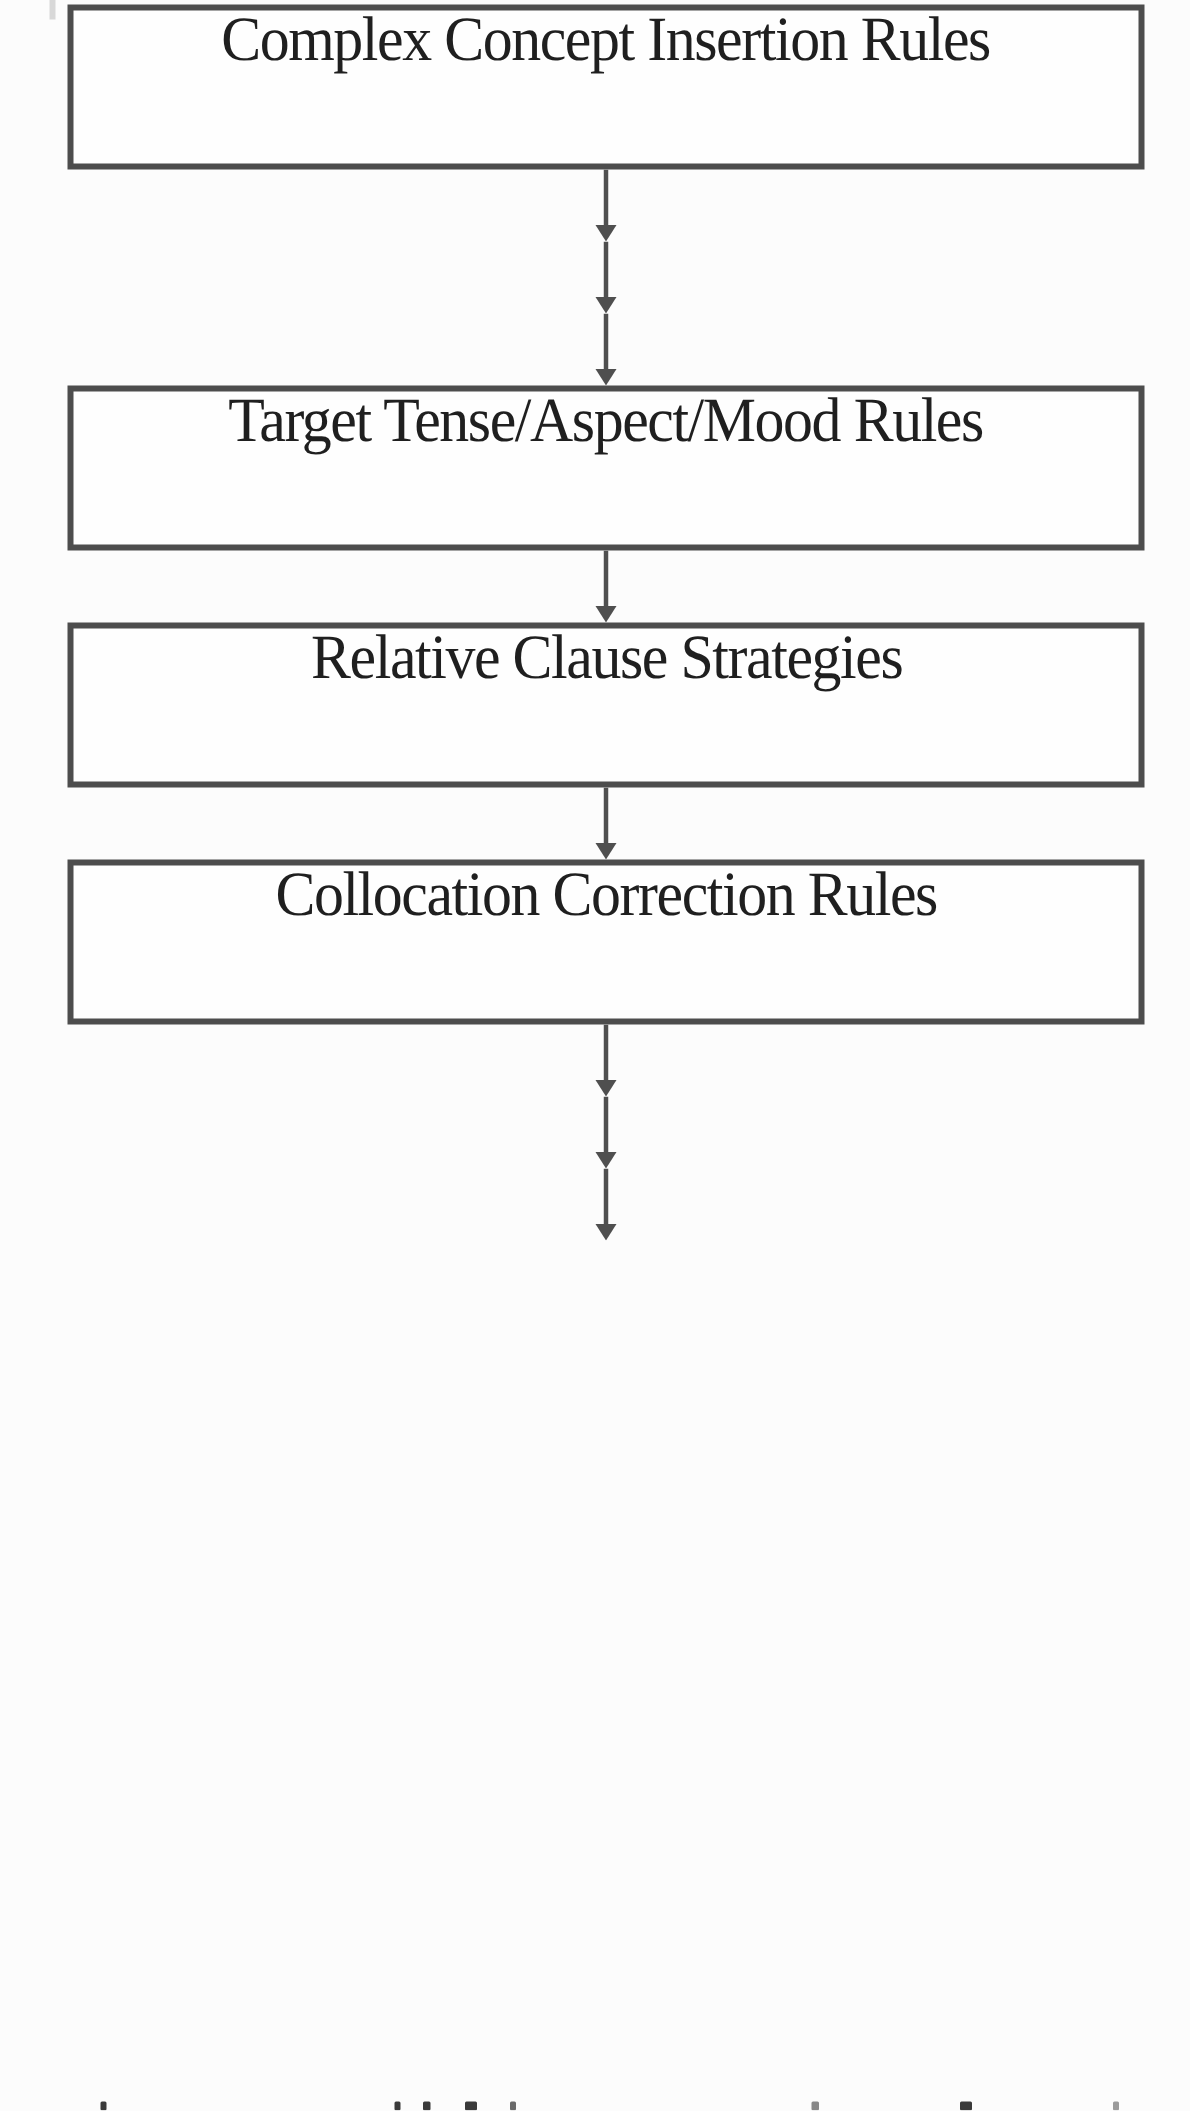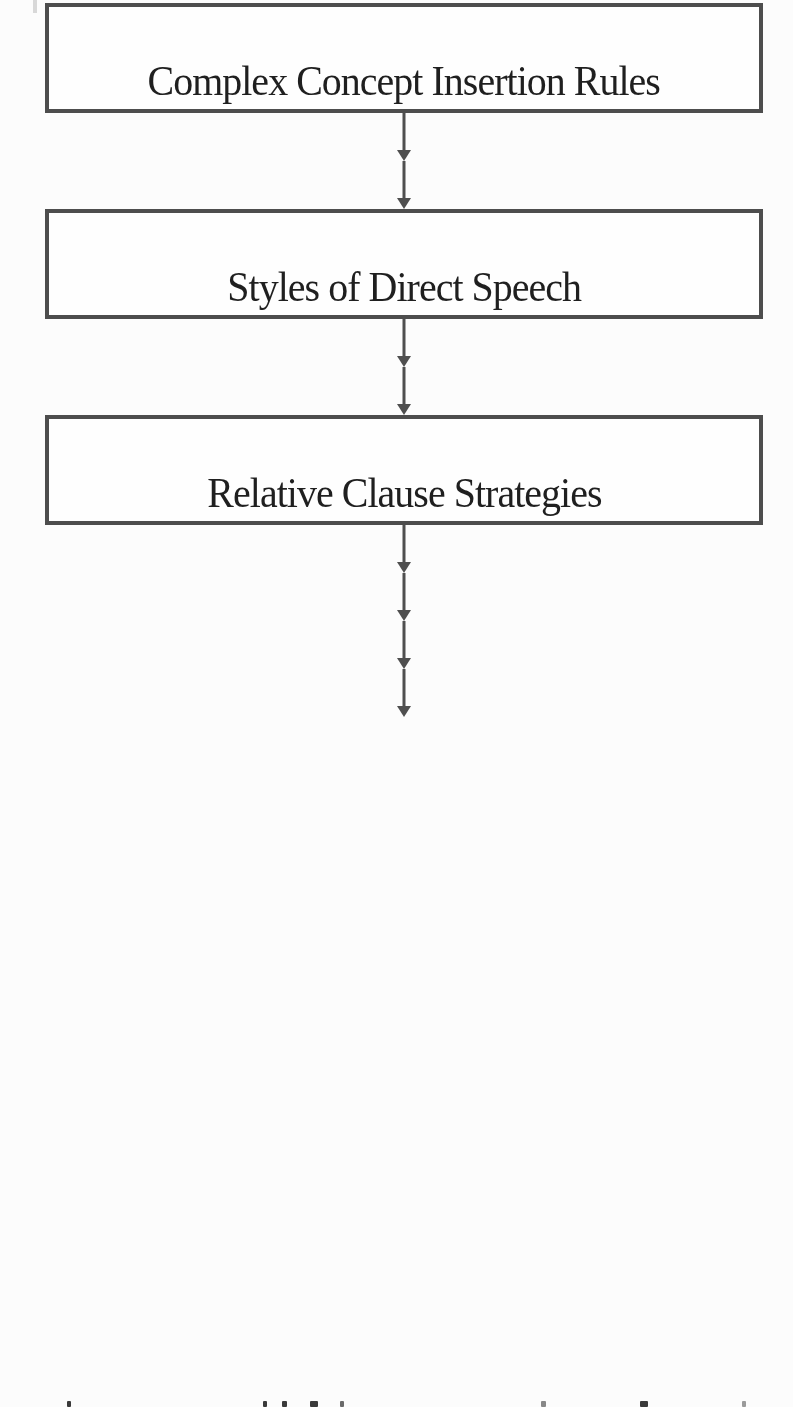--- a/index.html
+++ b/index.html
@@ -31,21 +31,21 @@
     top: 3px;
     width: 718px;
   }
   .node {
     box-sizing: border-box;
     width: 718px;
     height: 110px;
     background: #fefefe;
     border: 4px solid #4d4d4d;
     display: flex;
-    align-items: flex-end;
+    align-items: flex-start;
     justify-content: center;
   }
   .node .label {
     font-size: 42px;
     color: #1f1f1f;
     letter-spacing: -1px;
     white-space: nowrap;
     transform: scaleX(0.95) translateY(-4px);
     text-align: center;
   }
@@ -105,50 +105,53 @@
     </div>
 
 
     <div class="connector">
       <svg width="20" height="48" viewBox="0 0 20 48">
         <line x1="10" y1="0" x2="10" y2="39" stroke="#4f4f4f" stroke-width="3"></line>
         <polygon points="3,37 17,37 10,48" fill="#4f4f4f"></polygon>
       </svg>
     </div>
 
-    <div class="node">
-      <span class="label">Styles of Direct Speech</span>
-    </div>
 
     <div class="connector">
       <svg width="20" height="48" viewBox="0 0 20 48">
         <line x1="10" y1="0" x2="10" y2="39" stroke="#4f4f4f" stroke-width="3"></line>
         <polygon points="3,37 17,37 10,48" fill="#4f4f4f"></polygon>
       </svg>
     </div>
 
+    <div class="node">
+      <span class="label">Target Tense/Aspect/Mood Rules</span>
+    </div>
 
     <div class="connector">
       <svg width="20" height="48" viewBox="0 0 20 48">
         <line x1="10" y1="0" x2="10" y2="39" stroke="#4f4f4f" stroke-width="3"></line>
         <polygon points="3,37 17,37 10,48" fill="#4f4f4f"></polygon>
       </svg>
     </div>
 
     <div class="node">
       <span class="label">Relative Clause Strategies</span>
     </div>
 
     <div class="connector">
       <svg width="20" height="48" viewBox="0 0 20 48">
         <line x1="10" y1="0" x2="10" y2="39" stroke="#4f4f4f" stroke-width="3"></line>
         <polygon points="3,37 17,37 10,48" fill="#4f4f4f"></polygon>
       </svg>
     </div>
 
+    <div class="node">
+      <span class="label">Collocation Correction Rules</span>
+    </div>
 
     <div class="connector">
       <svg width="20" height="48" viewBox="0 0 20 48">
         <line x1="10" y1="0" x2="10" y2="39" stroke="#4f4f4f" stroke-width="3"></line>
         <polygon points="3,37 17,37 10,48" fill="#4f4f4f"></polygon>
       </svg>
     </div>
 
 
     <div class="connector">

